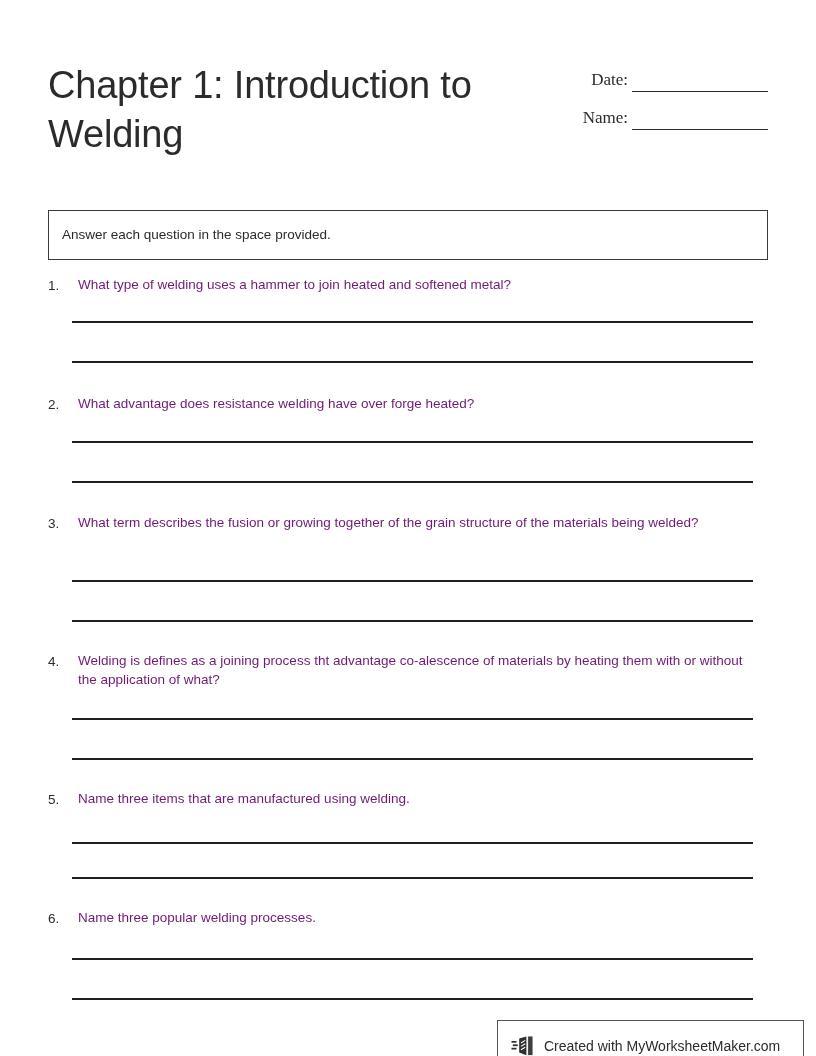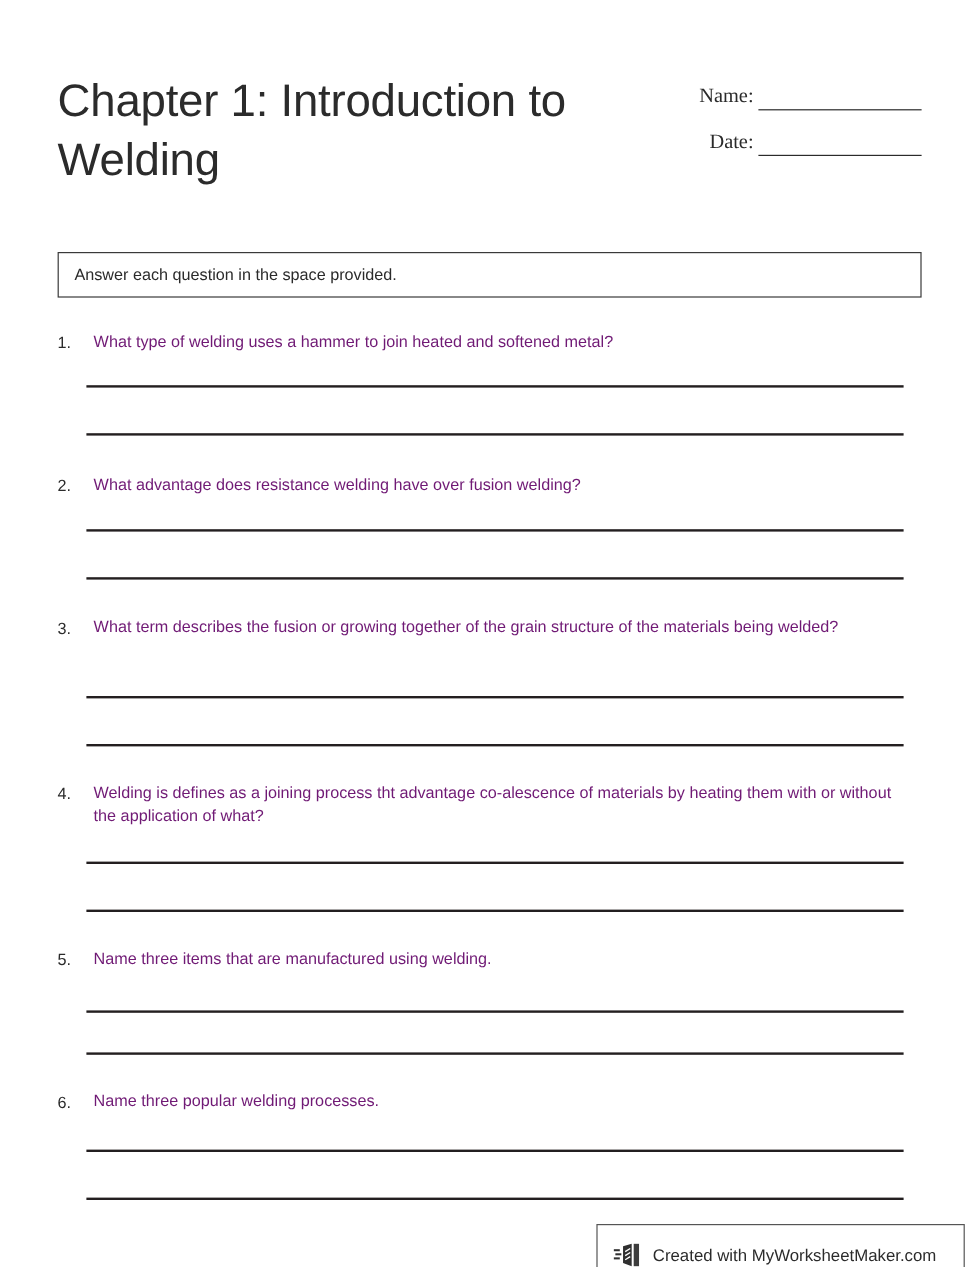--- a/index.html
+++ b/index.html
@@ -71,21 +71,21 @@
     top: 21px;
     border-bottom: 1.6px solid #2b2b2b;
   }
 
   
   .instructions {
     position: absolute;
     left: 48px;
     top: 193px;
     width: 720px;
-    height: 38px;
+    height: 50px;
     border: 1.2px solid #3a3a3a;
     box-sizing: border-box;
     display: flex;
     align-items: center;
     padding: 0 13px;
   }
   .instructions-text {
     font-size: 13.5px;
     color: #2b2b2b;
     line-height: 1;
@@ -156,25 +156,25 @@
 </head>
 <body>
 
 <div class="page">
 
   <div class="header">
     <div class="title">Chapter 1: Introduction to Welding</div>
 
     <div class="namedate">
       <div class="nd-row">
+        <span class="nd-label">Date:</span>
+        <span class="nd-line"></span>
+      </div>
+      <div class="nd-row">
         <span class="nd-label">Name:</span>
-        <span class="nd-line"></span>
-      </div>
-      <div class="nd-row">
-        <span class="nd-label">Date:</span>
         <span class="nd-line"></span>
       </div>
     </div>
   </div>
 
   <div class="instructions">
     <span class="instructions-text">Answer each question in the space provided.</span>
   </div>
 
   <div class="questions" style="position: absolute; height: 760px;">
@@ -182,21 +182,21 @@
         <div class="q-head" style="position: absolute; left: 0px; top: 0px; width: 720px;">
           <div class="q-num">1.</div>
           <div class="q-text">What type of welding uses a hammer to join heated and softened metal?</div>
         </div>
         <div class="ans-line" style="position: absolute; left: 24px; width: 681px; top: 46px;"></div>
         <div class="ans-line" style="position: absolute; left: 24px; width: 681px; top: 86px;"></div>
       </div>
       <div class="question">
         <div class="q-head" style="position: absolute; left: 0px; top: 119px; width: 720px;">
           <div class="q-num">2.</div>
-          <div class="q-text">What advantage does resistance welding have over fusion welding?</div>
+          <div class="q-text">What advantage does resistance welding have over forge heated?</div>
         </div>
         <div class="ans-line" style="position: absolute; left: 24px; width: 681px; top: 166px;"></div>
         <div class="ans-line" style="position: absolute; left: 24px; width: 681px; top: 206px;"></div>
       </div>
       <div class="question">
         <div class="q-head" style="position: absolute; left: 0px; top: 238px; width: 720px;">
           <div class="q-num">3.</div>
           <div class="q-text">What term describes the fusion or growing together of the grain structure of the materials being welded?</div>
         </div>
         <div class="ans-line" style="position: absolute; left: 24px; width: 681px; top: 305px;"></div>

